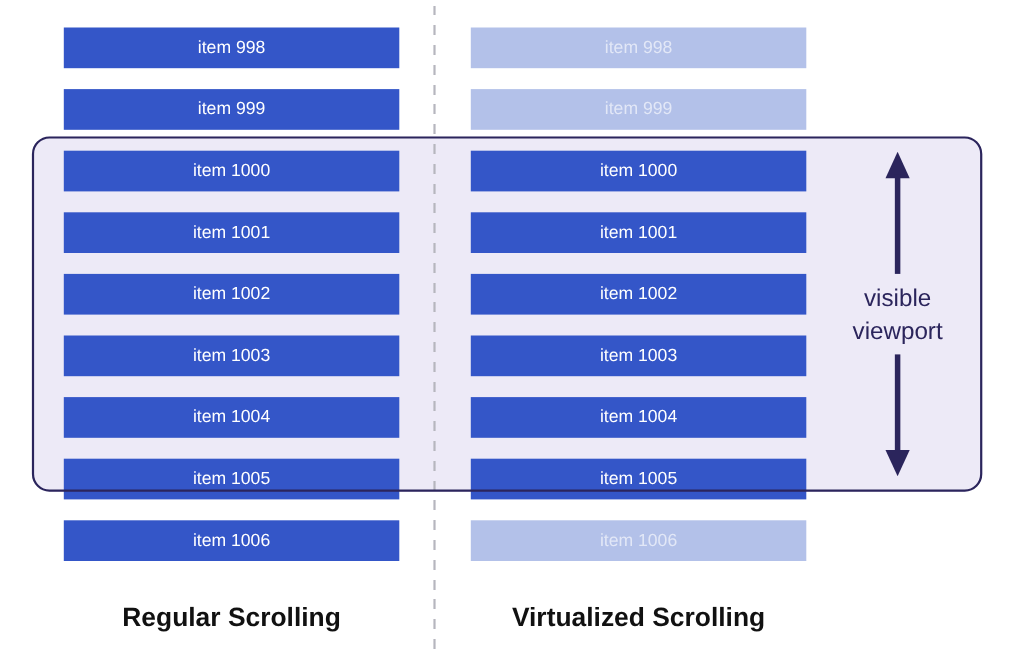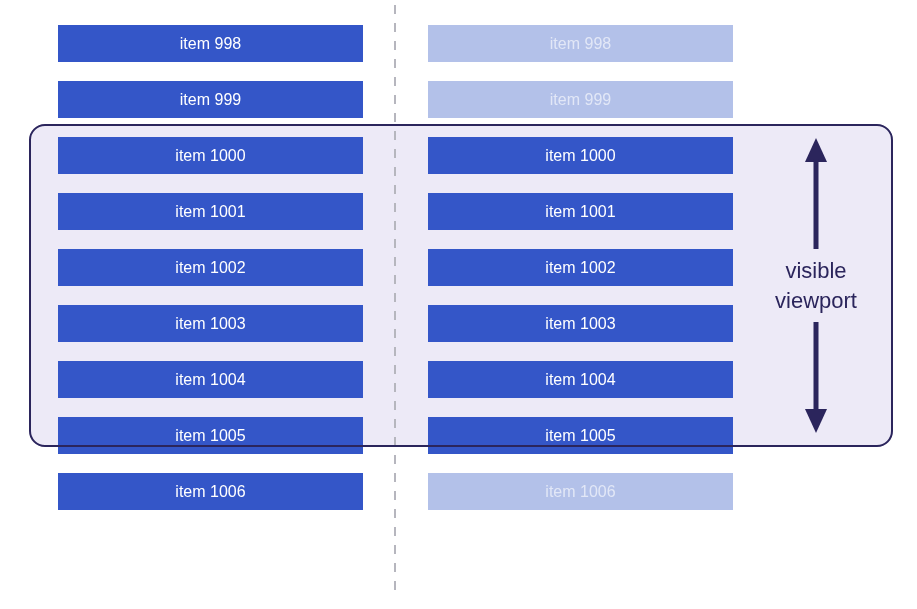--- a/index.html
+++ b/index.html
@@ -171,14 +171,16 @@
       <polygon points="13,1 2,25 24,25"></polygon>
       <rect x="10.5" y="22" width="5" height="90"></rect>
     </svg>
     <div class="vp-label">visible viewport</div>
     <svg width="26" height="112" viewBox="0 0 26 112">
       <rect x="10.5" y="0" width="5" height="90"></rect>
       <polygon points="13,111 2,87 24,87"></polygon>
     </svg>
   </div>
 
+  <div class="col-label left">Regular Scrolling</div>
+  <div class="col-label right">Virtualized Scrolling</div>
 
 </div>
 
 </body></html>

